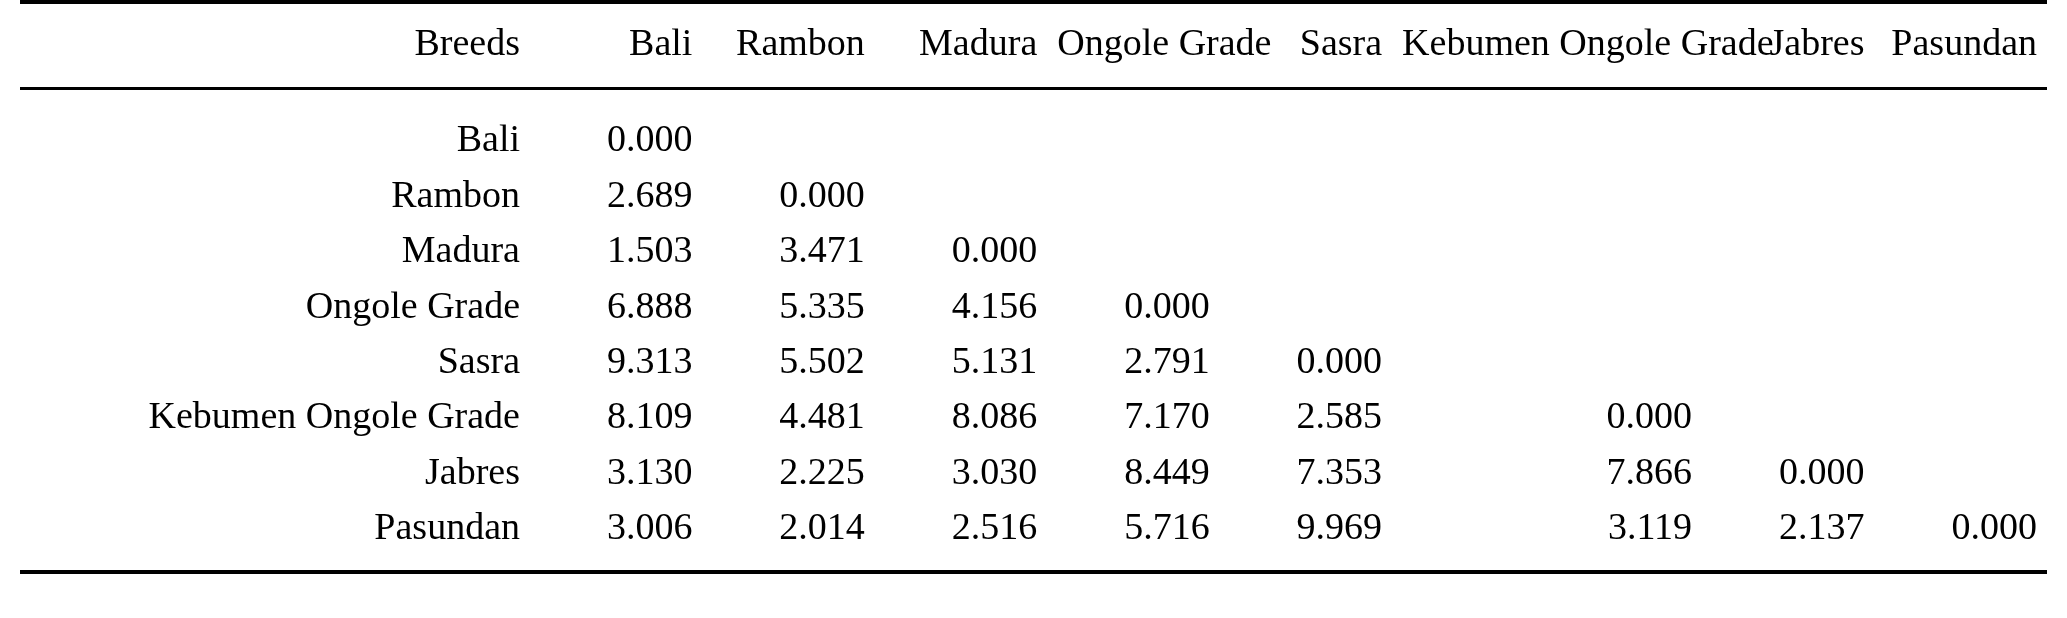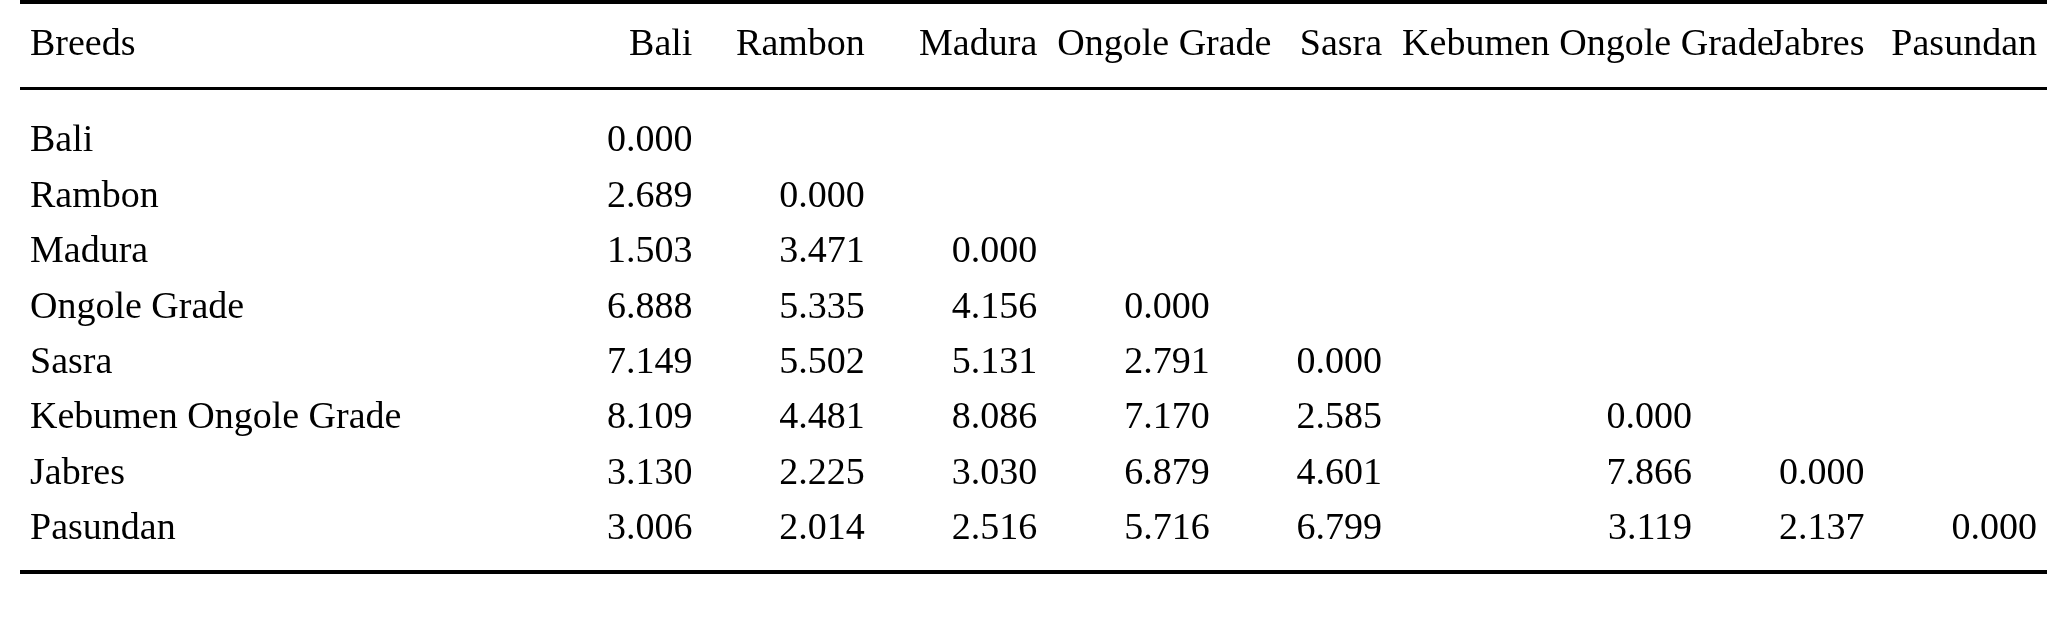--- a/index.html
+++ b/index.html
@@ -40,21 +40,21 @@
   }
   table.matrix tbody tr:last-child td {
     padding-bottom: 18px;
     border-bottom: 4px solid #000000;
   }
   table.matrix tbody td {
     padding: 3px 10px;
     vertical-align: top;
   }
   .col-label {
-    text-align: left;
+    text-align: right;
     width: 490px;
     white-space: nowrap;
   }
   .col-num {
     text-align: right;
     white-space: nowrap;
   }
   .col-kebumen {
     width: 290px;
   }
@@ -143,21 +143,21 @@
         <td class="col-num">5.335</td>
         <td class="col-num">4.156</td>
         <td class="col-num">0.000</td>
         <td class="col-num empty-cell"></td>
         <td class="col-num col-kebumen empty-cell"></td>
         <td class="col-num empty-cell"></td>
         <td class="col-num empty-cell"></td>
       </tr>
       <tr>
         <td class="col-label">Sasra</td>
-        <td class="col-num">7.149</td>
+        <td class="col-num">9.313</td>
         <td class="col-num">5.502</td>
         <td class="col-num">5.131</td>
         <td class="col-num">2.791</td>
         <td class="col-num">0.000</td>
         <td class="col-num col-kebumen empty-cell"></td>
         <td class="col-num empty-cell"></td>
         <td class="col-num empty-cell"></td>
       </tr>
       <tr>
         <td class="col-label">Kebumen Ongole Grade</td>
@@ -168,32 +168,32 @@
         <td class="col-num">2.585</td>
         <td class="col-num col-kebumen">0.000</td>
         <td class="col-num empty-cell"></td>
         <td class="col-num empty-cell"></td>
       </tr>
       <tr>
         <td class="col-label">Jabres</td>
         <td class="col-num">3.130</td>
         <td class="col-num">2.225</td>
         <td class="col-num">3.030</td>
-        <td class="col-num">6.879</td>
-        <td class="col-num">4.601</td>
+        <td class="col-num">8.449</td>
+        <td class="col-num">7.353</td>
         <td class="col-num col-kebumen">7.866</td>
         <td class="col-num">0.000</td>
         <td class="col-num empty-cell"></td>
       </tr>
       <tr>
         <td class="col-label">Pasundan</td>
         <td class="col-num">3.006</td>
         <td class="col-num">2.014</td>
         <td class="col-num">2.516</td>
         <td class="col-num">5.716</td>
-        <td class="col-num">6.799</td>
+        <td class="col-num">9.969</td>
         <td class="col-num col-kebumen">3.119</td>
         <td class="col-num">2.137</td>
         <td class="col-num">0.000</td>
       </tr>
     </tbody>
   </table>
 </div>
 
 </body></html>

